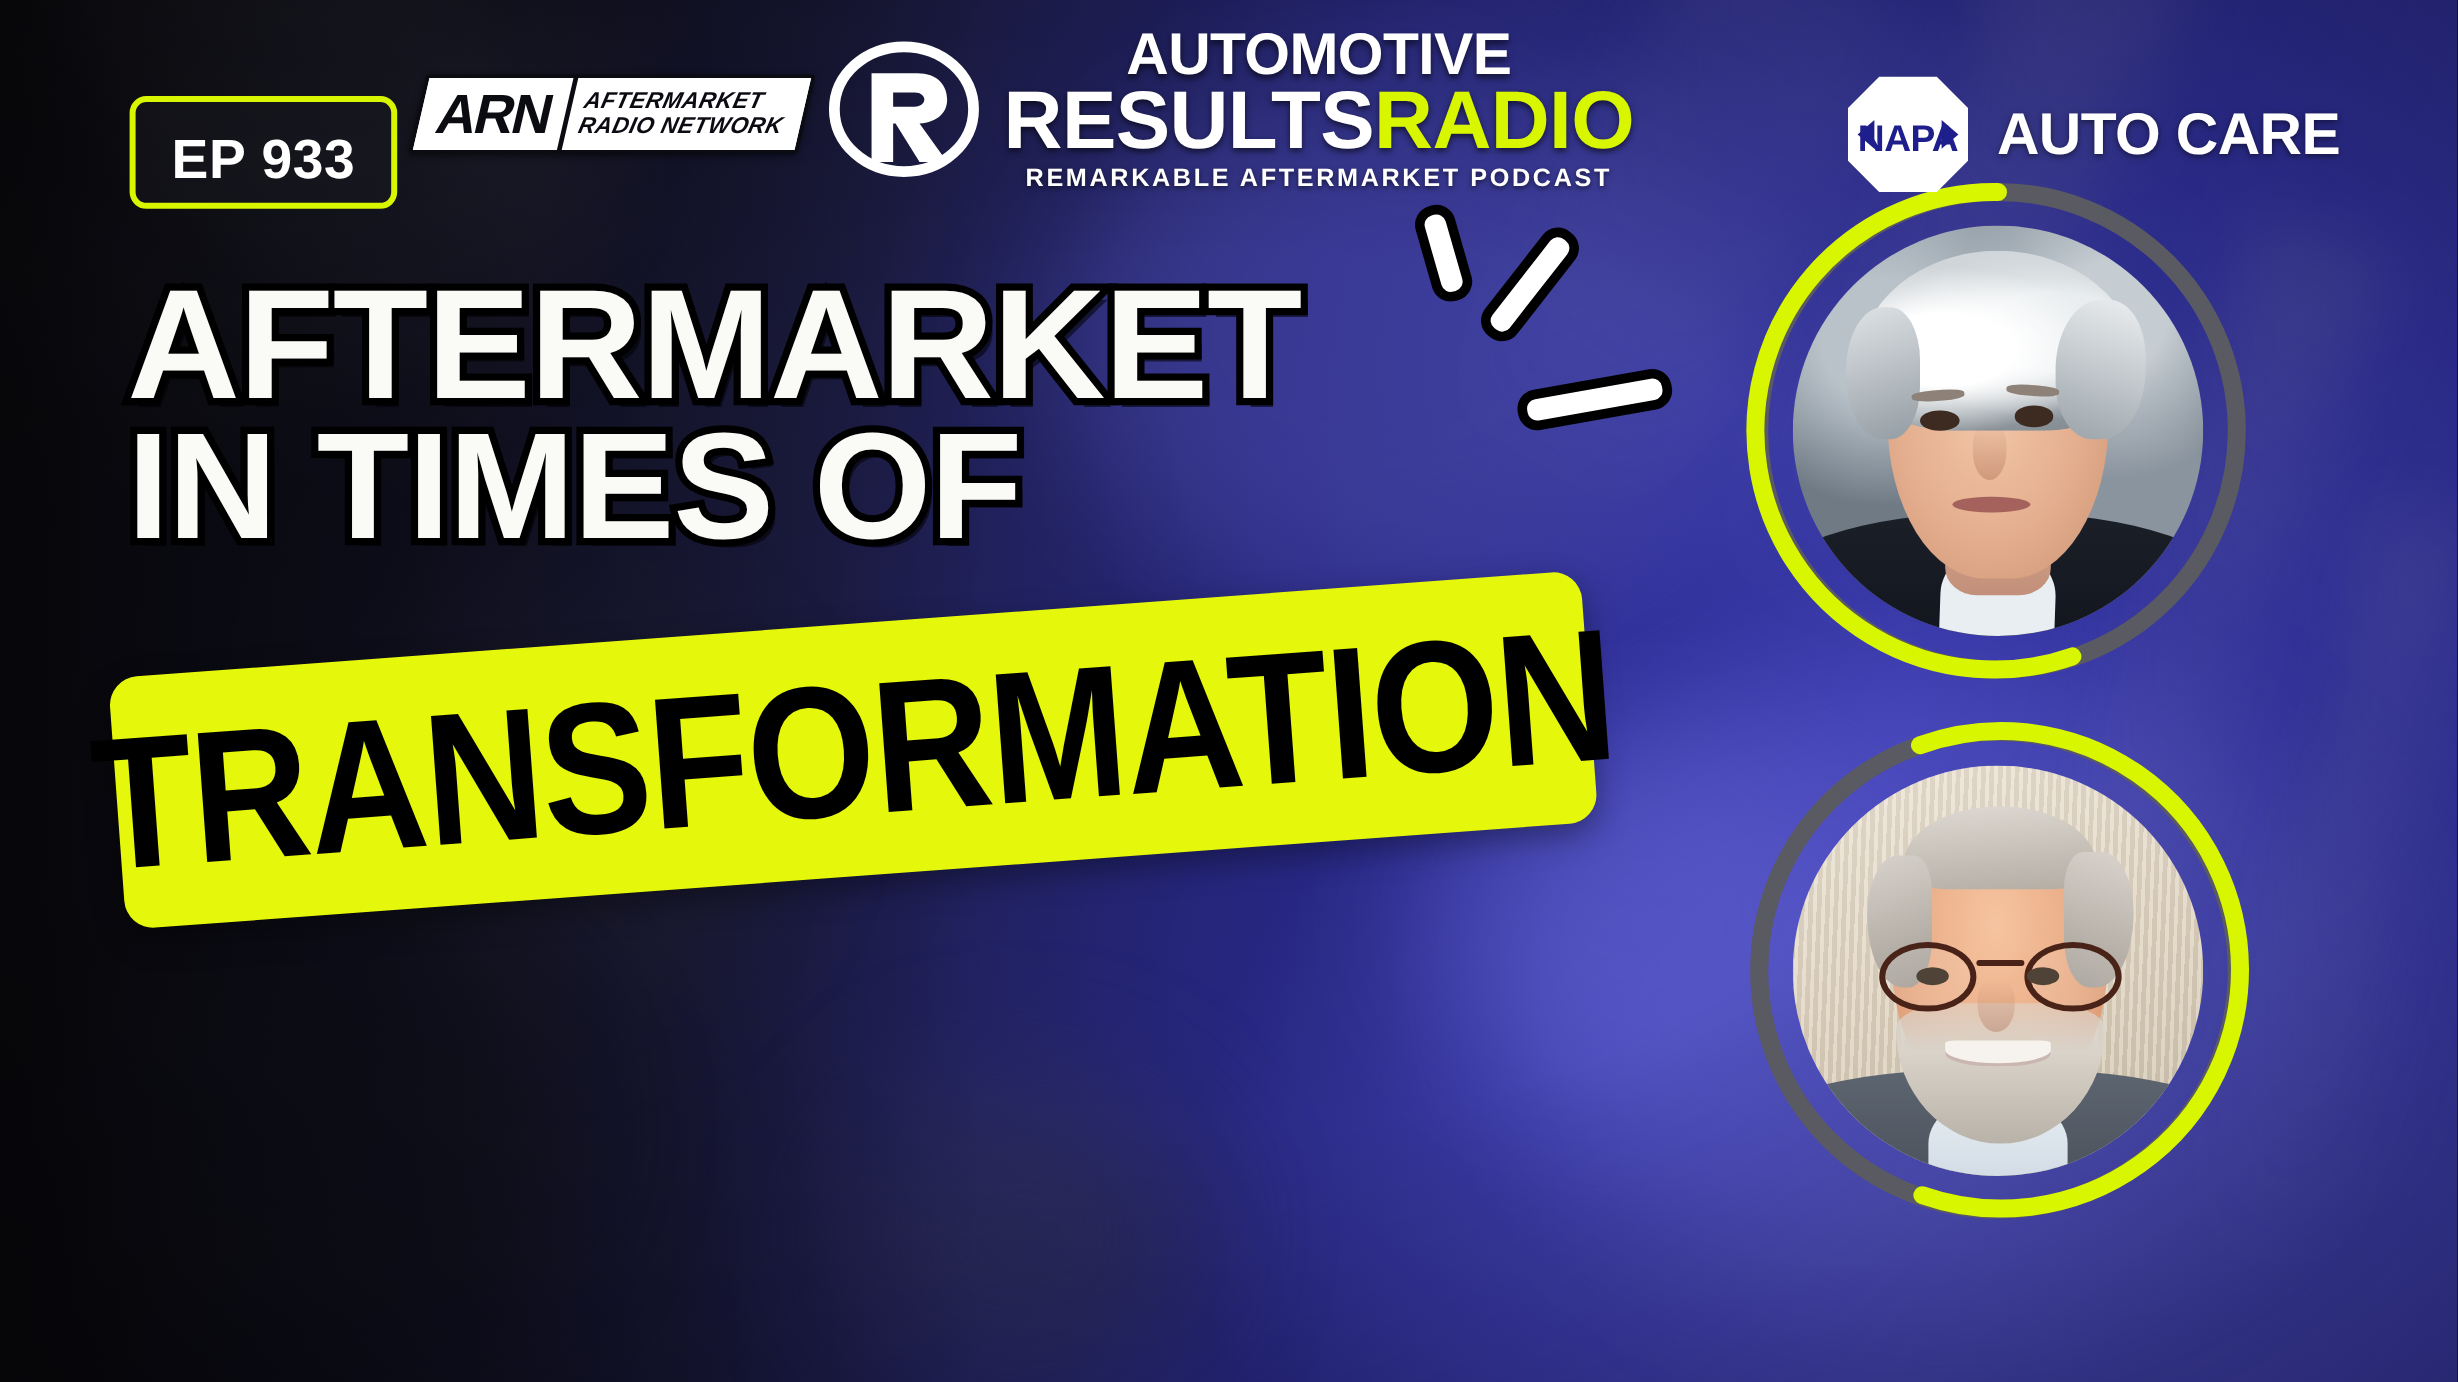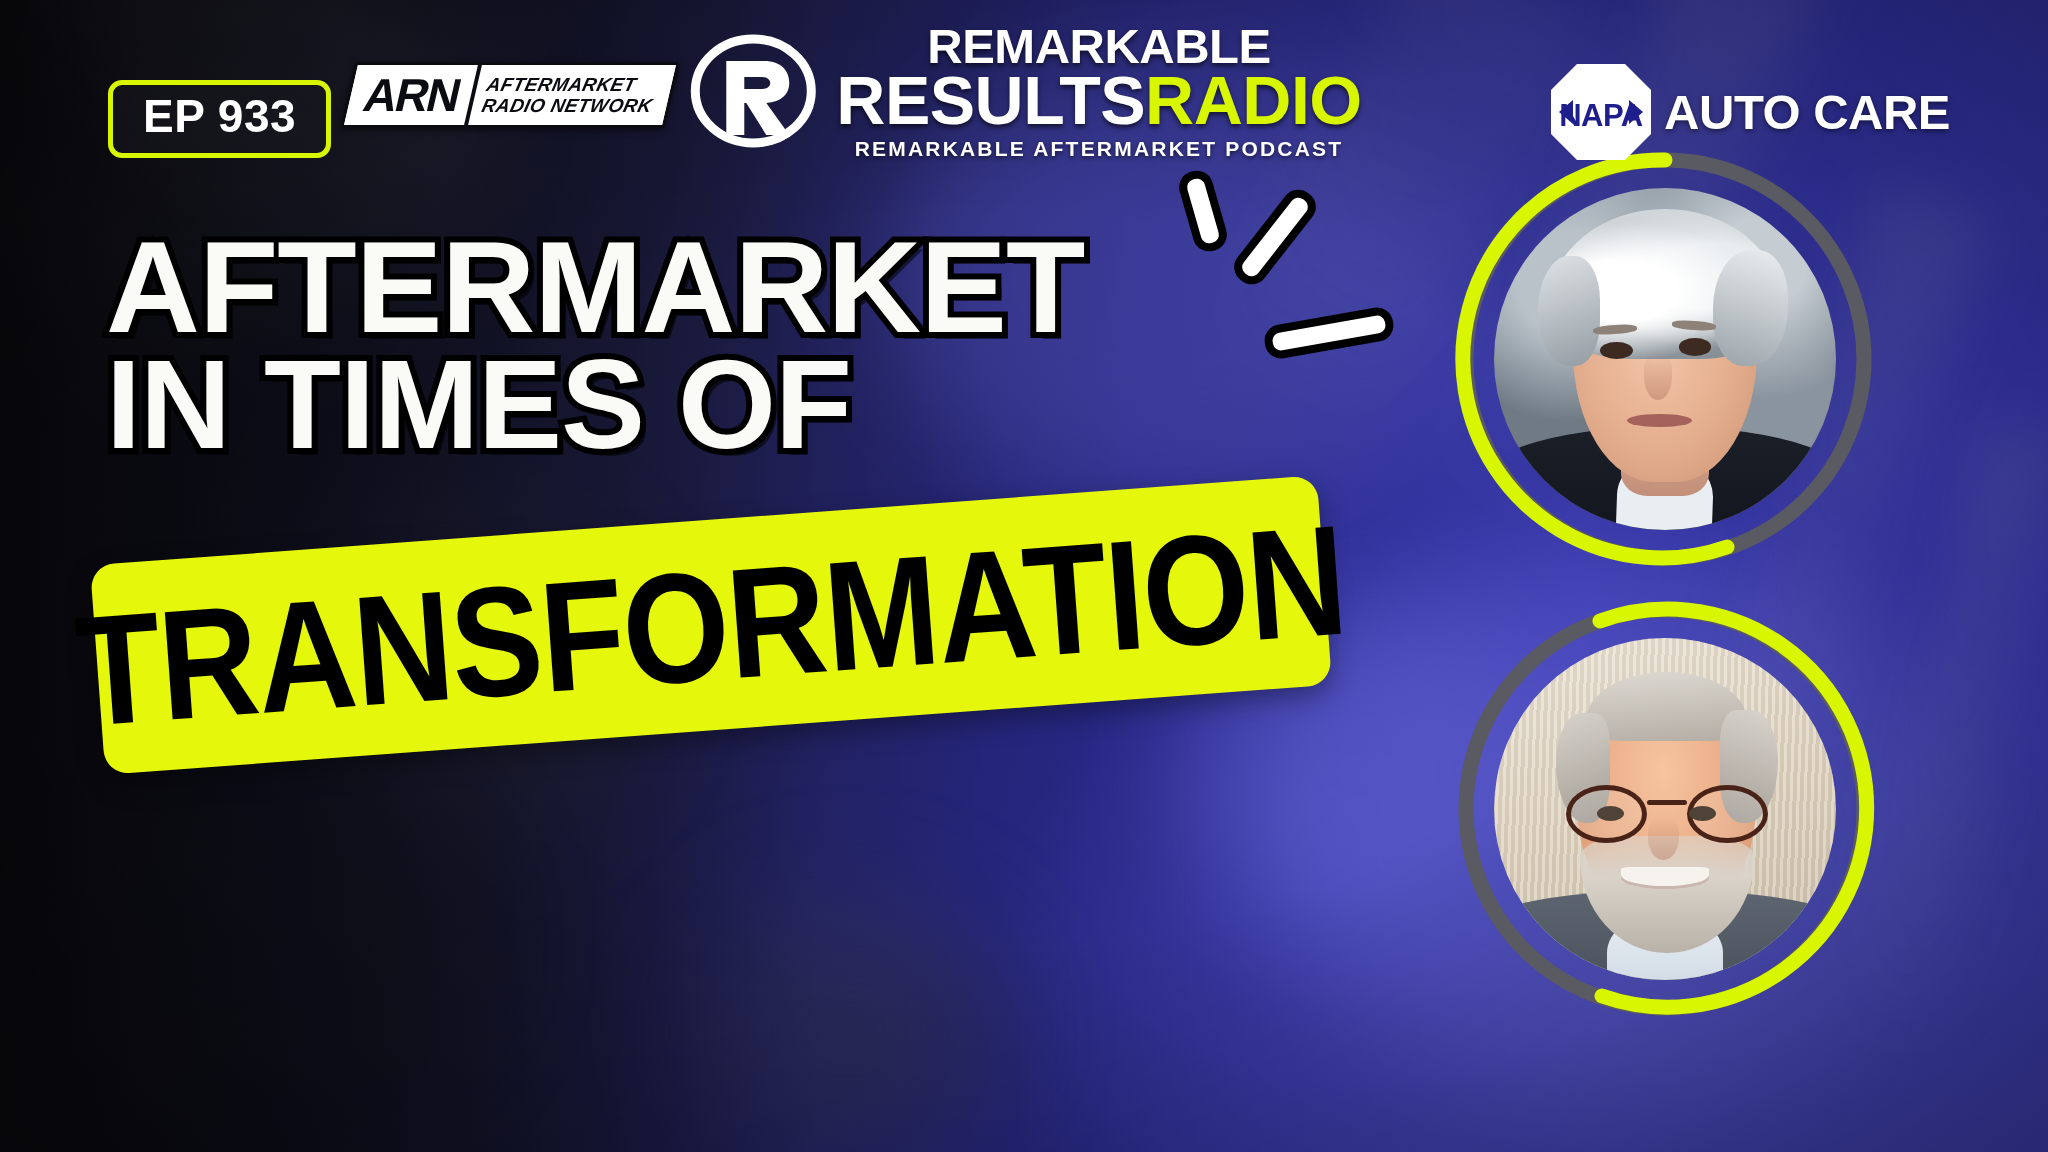--- a/index.html
+++ b/index.html
@@ -51,21 +51,21 @@
   }
 
   
   .topbar {
     position:absolute; left:0; top:0; width:2048px; height:180px;
     display:flex; align-items:center; z-index:20;
   }
   .ep-badge {
     position:absolute; left:108px; top:80px;
     border:5px solid #d8f600; border-radius:14px;
-    padding:8px 30px 14px;
+    padding:24px 30px 14px;
     background:rgba(26,26,34,.42);
     color:#ffffff; font-size:46px; font-weight:700; letter-spacing:.5px;
     line-height:1;
   }
   
   .arn {
     position:absolute; left:348px; top:62px;
     transform:skewX(-13deg);
     display:flex; align-items:stretch;
     background:#ffffff;
@@ -101,21 +101,21 @@
     text-shadow:0 3px 5px rgba(0,0,0,.6);
   }
   .rrr-l2 { font-size:68px; font-weight:800; letter-spacing:-.5px; text-shadow:0 3px 5px rgba(0,0,0,.6); }
   .rrr-l2 .w { color:#ffffff; }
   .rrr-l2 .y { color:#d8f600; }
   .rrr-l3 {
     color:#ffffff; font-size:21px; font-weight:700; letter-spacing:2.2px;
     margin-top:7px; text-shadow:0 2px 4px rgba(0,0,0,.6);
   }
   
-  .napa { position:absolute; right:98px; top:60px; display:flex; align-items:center; gap:9px; }
+  .napa { position:absolute; right:98px; top:60px; display:flex; align-items:center; gap:20px; }
   .napa-badge { position:relative; width:108px; height:104px; flex:0 0 auto; }
   .napa-text {
     color:#ffffff; font-size:49px; font-weight:800; letter-spacing:-.5px;
     text-shadow:0 2px 5px rgba(0,0,0,.5);
   }
 
   
   .headline { position:absolute; left:106px; top:230px; z-index:18; }
   .hl-line {
     color:#fafaf7; font-size:128px; font-weight:800;
@@ -339,21 +339,21 @@
       </div>
     </div>
 
     <div class="rrr">
       <svg class="rrr-mark" viewBox="0 0 134 120">
         <ellipse cx="67" cy="60" rx="58" ry="52" fill="none" stroke="#ffffff" stroke-width="9"></ellipse>
         <path d="M40 104 L40 30 L78 30 C95 30 103 40 103 52 C103 63 95 71 80 72 L103 104 L80 104 L60 72 L58 72 L58 104 Z
                  M58 46 L58 58 L76 58 C81 58 84 55 84 52 C84 49 81 46 76 46 Z" fill="#ffffff"></path>
       </svg>
       <div class="rrr-text">
-        <div class="rrr-l1">REMARKABLE</div>
+        <div class="rrr-l1">AUTOMOTIVE</div>
         <div class="rrr-l2"><span class="w">RESULTS</span><span class="y">RADIO</span></div>
         <div class="rrr-l3">REMARKABLE AFTERMARKET PODCAST</div>
       </div>
     </div>
 
     <div class="napa">
       <div class="napa-badge">
         <svg viewBox="0 0 108 104" width="108" height="104">
           <polygon points="30,4 78,4 104,30 104,74 78,100 30,100 4,74 4,30" fill="#ffffff"></polygon>
           <polygon points="12,52 26,40 26,64" fill="#1e1e8c"></polygon>

